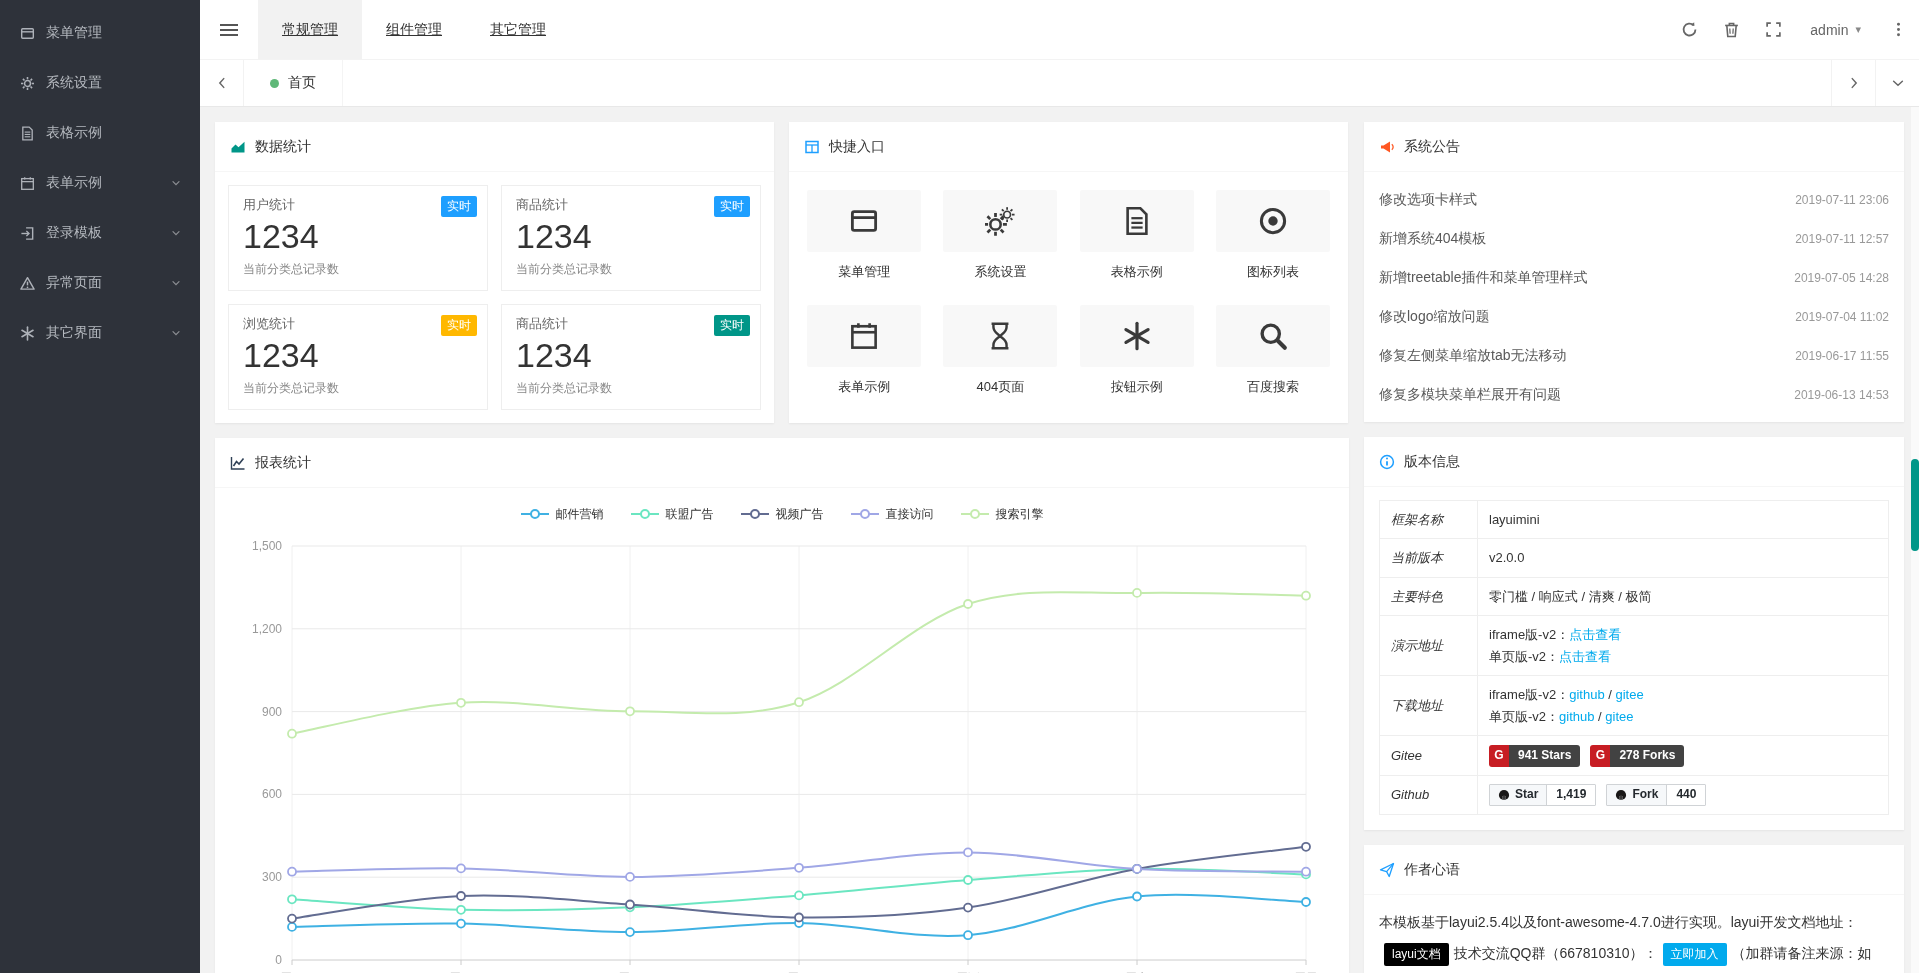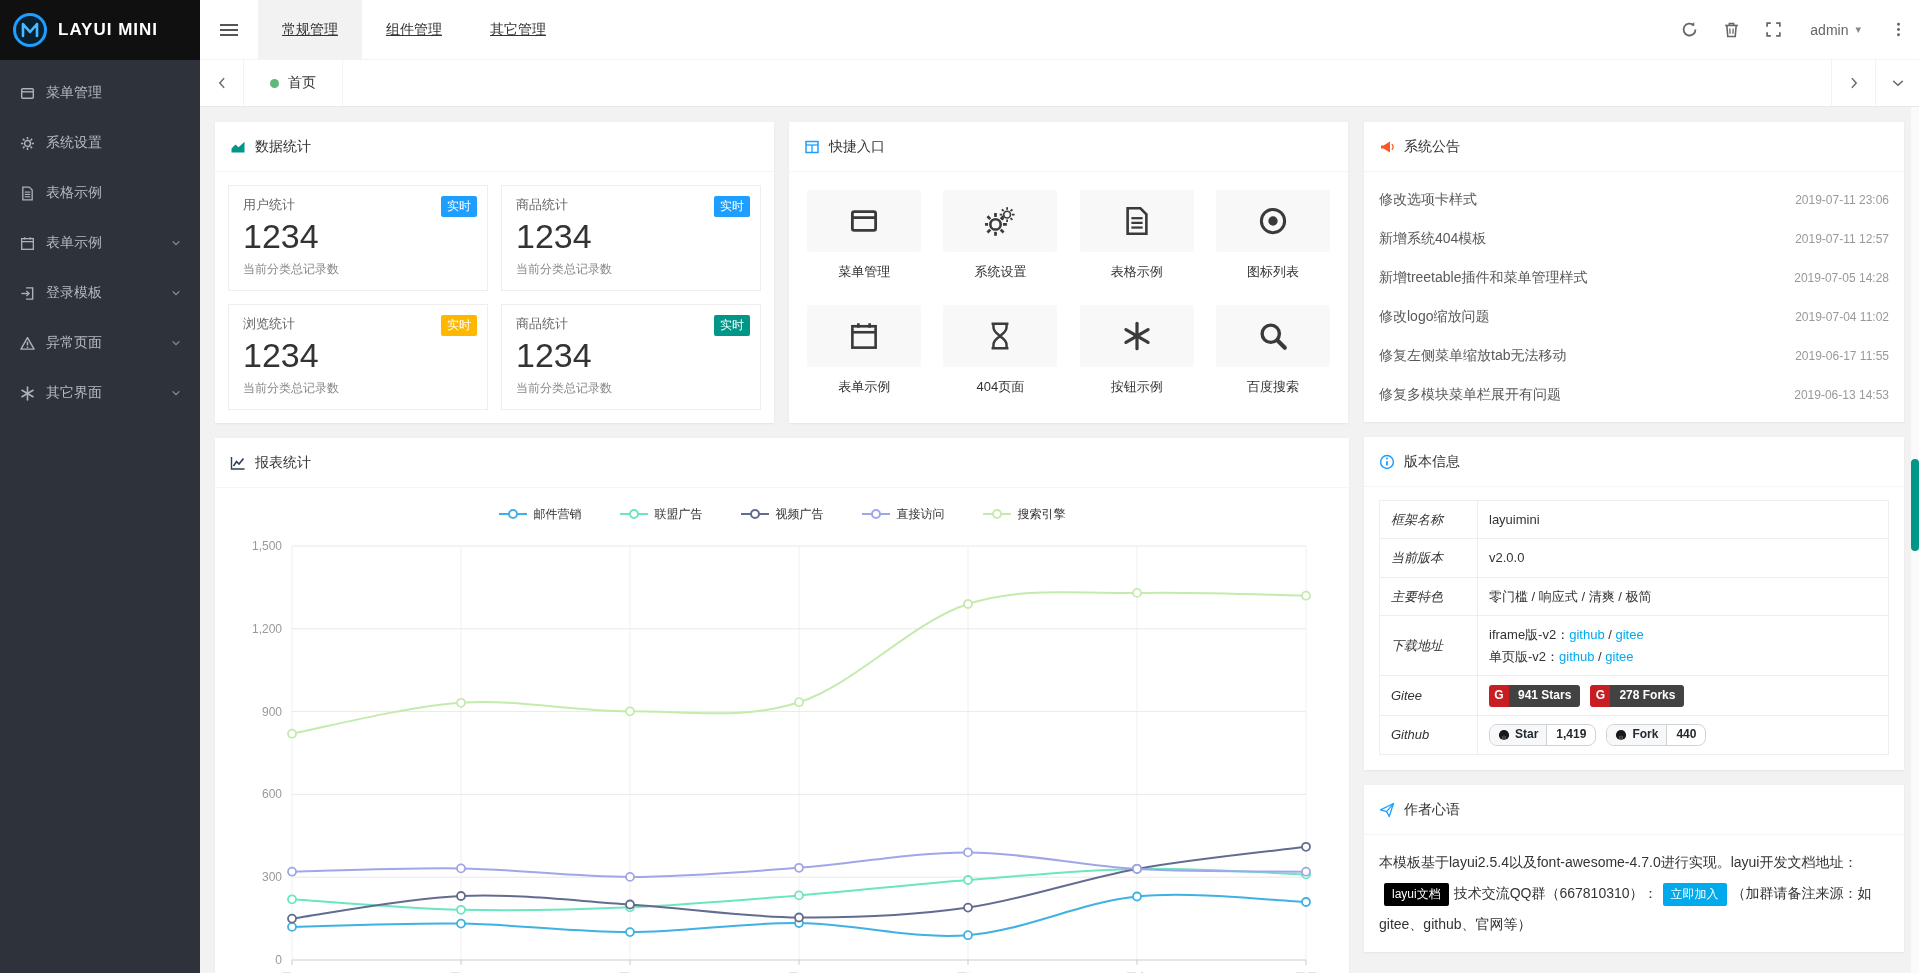--- a/index.html
+++ b/index.html
@@ -63,67 +63,58 @@
 
   
   .quick-body{padding:18px 12px 20px;display:grid;grid-template-columns:repeat(4,1fr);gap:24px 10px;}
   .quick{display:flex;flex-direction:column;align-items:center;gap:11px;text-decoration:none;cursor:pointer;}
   .quick-tile{width:114px;height:62px;background:#f8f8f8;border-radius:2px;display:flex;align-items:center;justify-content:center;color:#3a3a3a;}
   .quick-tile svg{width:30px;height:30px;}
   .quick-label{font-size:13px;color:#333;}
 
   
   .report-body{padding:8px 15px 0;}
-  .legend{display:flex;justify-content:center;align-items:center;gap:38px;height:36px;}
+  .legend{display:flex;justify-content:center;align-items:center;gap:27px;height:36px;}
   .legend-item{display:flex;align-items:center;gap:7px;font-size:12px;color:#333;cursor:pointer;}
   #report-chart{width:100%;height:470px;}
 
   
   .ann-list{padding:8px 15px;}
   .ann{height:39px;display:flex;align-items:center;justify-content:space-between;gap:10px;cursor:pointer;}
   .ann-title{font-size:14px;color:#595959;white-space:nowrap;overflow:hidden;text-overflow:ellipsis;}
   .ann-date{font-size:12px;color:#999;flex:none;}
 
   
   .version-body{padding:13px 15px 15px;}
   .vtable{width:100%;border-collapse:collapse;font-size:13px;color:#333;}
   .vtable td{border:1px solid #eee;padding:8px 11px;line-height:1.65;vertical-align:middle;}
   .vtable td.v-label{width:98px;font-style:italic;}
   .vtable a{color:#01AAED;text-decoration:none;cursor:pointer;}
   .gbadge{display:inline-flex;height:22px;border-radius:3px;overflow:hidden;font-size:12px;margin-right:10px;vertical-align:middle;cursor:pointer;}
   .gbadge-l{background:#c71d23;color:#fff;width:20px;display:flex;align-items:center;justify-content:center;font-weight:bold;}
   .gbadge-r{background:#424242;color:#fff;display:flex;align-items:center;padding:0 9px;font-weight:bold;}
-  .ghbadge{display:inline-flex;height:22px;border:1px solid #d0d3d6;border-radius:8px;overflow:hidden;font-size:12px;margin-right:10px;vertical-align:middle;background:#fff;cursor:pointer;}
+  .ghbadge{display:inline-flex;height:22px;border:1px solid #d0d3d6;border-radius:1px;overflow:hidden;font-size:12px;margin-right:10px;vertical-align:middle;background:#fff;cursor:pointer;}
   .ghbadge-l{background:#f6f8fa;display:flex;align-items:center;gap:5px;padding:0 8px;color:#24292e;border-right:1px solid #d0d3d6;font-weight:bold;}
   .ghbadge-l svg{width:12px;height:12px;color:#191717;}
   .ghbadge-r{display:flex;align-items:center;padding:0 9px;color:#24292e;font-weight:bold;}
 
   
   .author-body{padding:12px 15px;font-size:14px;color:#333;line-height:2.2;}
   .abadge{display:inline-block;color:#fff;font-size:12px;padding:3px 8px;border-radius:2px;margin:0 5px;line-height:1.4;cursor:pointer;}
 
   
   .scroll-track{position:absolute;top:107px;right:0;bottom:0;width:8px;background:#fafafa;}
   .scroll-thumb{position:absolute;right:0;top:352px;width:8px;height:92px;background:#009688;border-radius:4px;cursor:pointer;}
 </style>
 </head>
 <body>
 
 <div class="app">
 
   <aside class="sidebar">
-    <div class="logo">
-      <span class="logo-mark">
-        <svg viewBox="0 0 36 36">
-          <circle cx="18" cy="18" r="15.5" fill="#07202f" stroke="#1E9FFF" stroke-width="3"></circle>
-          <path d="M11 24 V12 L18 20 L25 12 V24" fill="none" stroke="#4db8ff" stroke-width="2.6" stroke-linecap="round" stroke-linejoin="round"></path>
-        </svg>
-      </span>
-      <span class="logo-text">LAYUI MINI</span>
-    </div>
     <nav class="menu">
         <div class="menu-item">
        <span class="mi-icon">
             <svg viewBox="0 0 16 16">
               <rect x="1.8" y="3" width="12.4" height="10" rx="1" fill="none" stroke="currentColor" stroke-width="1.5"></rect>
               <line x1="1.8" y1="6.2" x2="14.2" y2="6.2" stroke="currentColor" stroke-width="1.5"></line>
             </svg>
           </span>
        <span class="mi-label">菜单管理</span>
 
@@ -656,20 +647,27 @@
      </tr>
                   <tr>
        <td class="v-label">当前版本</td>
        <td>v2.0.0</td>
      </tr>
                   <tr>
        <td class="v-label">主要特色</td>
        <td>零门槛 / 响应式 / 清爽 / 极简</td>
      </tr>
                   <tr>
+       <td class="v-label">演示地址</td>
+       <td>
+                      <div>iframe版-v2：<a>点击查看</a></div>
+                      <div>单页版-v2：<a>点击查看</a></div>
+                    </td>
+     </tr>
+                  <tr>
        <td class="v-label">下载地址</td>
        <td>
                       <div>iframe版-v2：<a>github</a> / <a>gitee</a></div>
                       <div>单页版-v2：<a>github</a> / <a>gitee</a></div>
                     </td>
      </tr>
                   <tr>
        <td class="v-label">Gitee</td>
        <td><span class="gbadge">
        <span class="gbadge-l">G</span>

